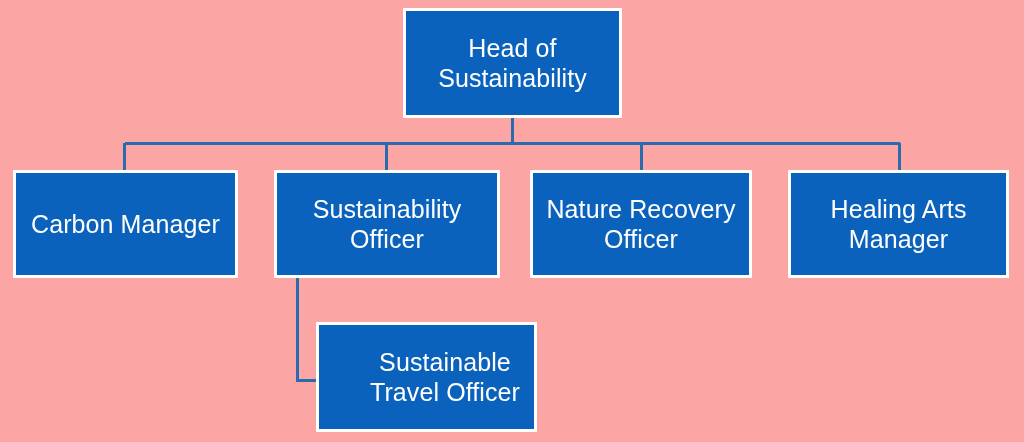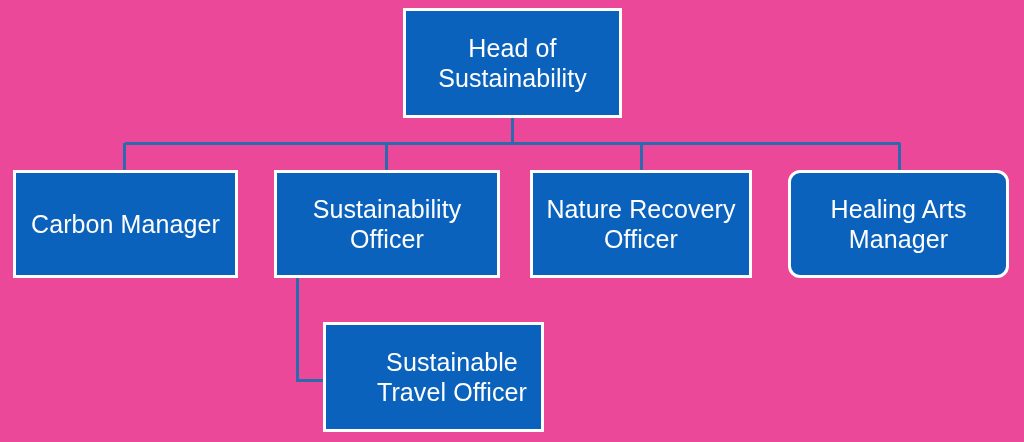--- a/index.html
+++ b/index.html
@@ -10,21 +10,21 @@
   body {
     width: 1024px;
     height: 442px;
     overflow: hidden;
     font-family: "Liberation Sans", sans-serif;
   }
   #chart-canvas {
     position: relative;
     width: 1024px;
     height: 442px;
-    background: #ec4899;
+    background: #fca5a5;
   }
   #connector-layer {
     position: absolute;
     left: 0;
     top: 0;
     width: 1024px;
     height: 442px;
   }
   .node-box {
     position: absolute;
@@ -40,22 +40,22 @@
     font-size: 25px;
     font-weight: 400;
     letter-spacing: 0.1px;
     white-space: pre-line;
     z-index: 2;
   }
   .node-root   { left: 403px; top: 8px;   width: 219px; height: 110px; }
   .node-c1     { left: 13px;  top: 170px; width: 225px; height: 108px; }
   .node-c2     { left: 274px; top: 170px; width: 226px; height: 108px; }
   .node-c3     { left: 530px; top: 170px; width: 222px; height: 108px; }
-  .node-c4     { left: 788px; top: 170px; width: 221px; height: 108px; border-radius: 12px; }
-  .node-g1     { left: 323px; top: 322px; width: 221px; height: 110px; padding-left: 37px; }
+  .node-c4     { left: 788px; top: 170px; width: 221px; height: 108px; }
+  .node-g1     { left: 316px; top: 322px; width: 221px; height: 110px; padding-left: 37px; }
 </style>
 </head>
 <body>
 
 <div id="chart-canvas">
 
   <svg id="connector-layer" viewBox="0 0 1024 442" width="1024" height="442" xmlns="http://www.w3.org/2000/svg">
     <g stroke="#2a6bb0" stroke-width="3" fill="none" shape-rendering="crispEdges">
       <path d="M 512.5 118 L 512.5 143"></path>
       <path d="M 124.5 143 L 899.5 143"></path>

